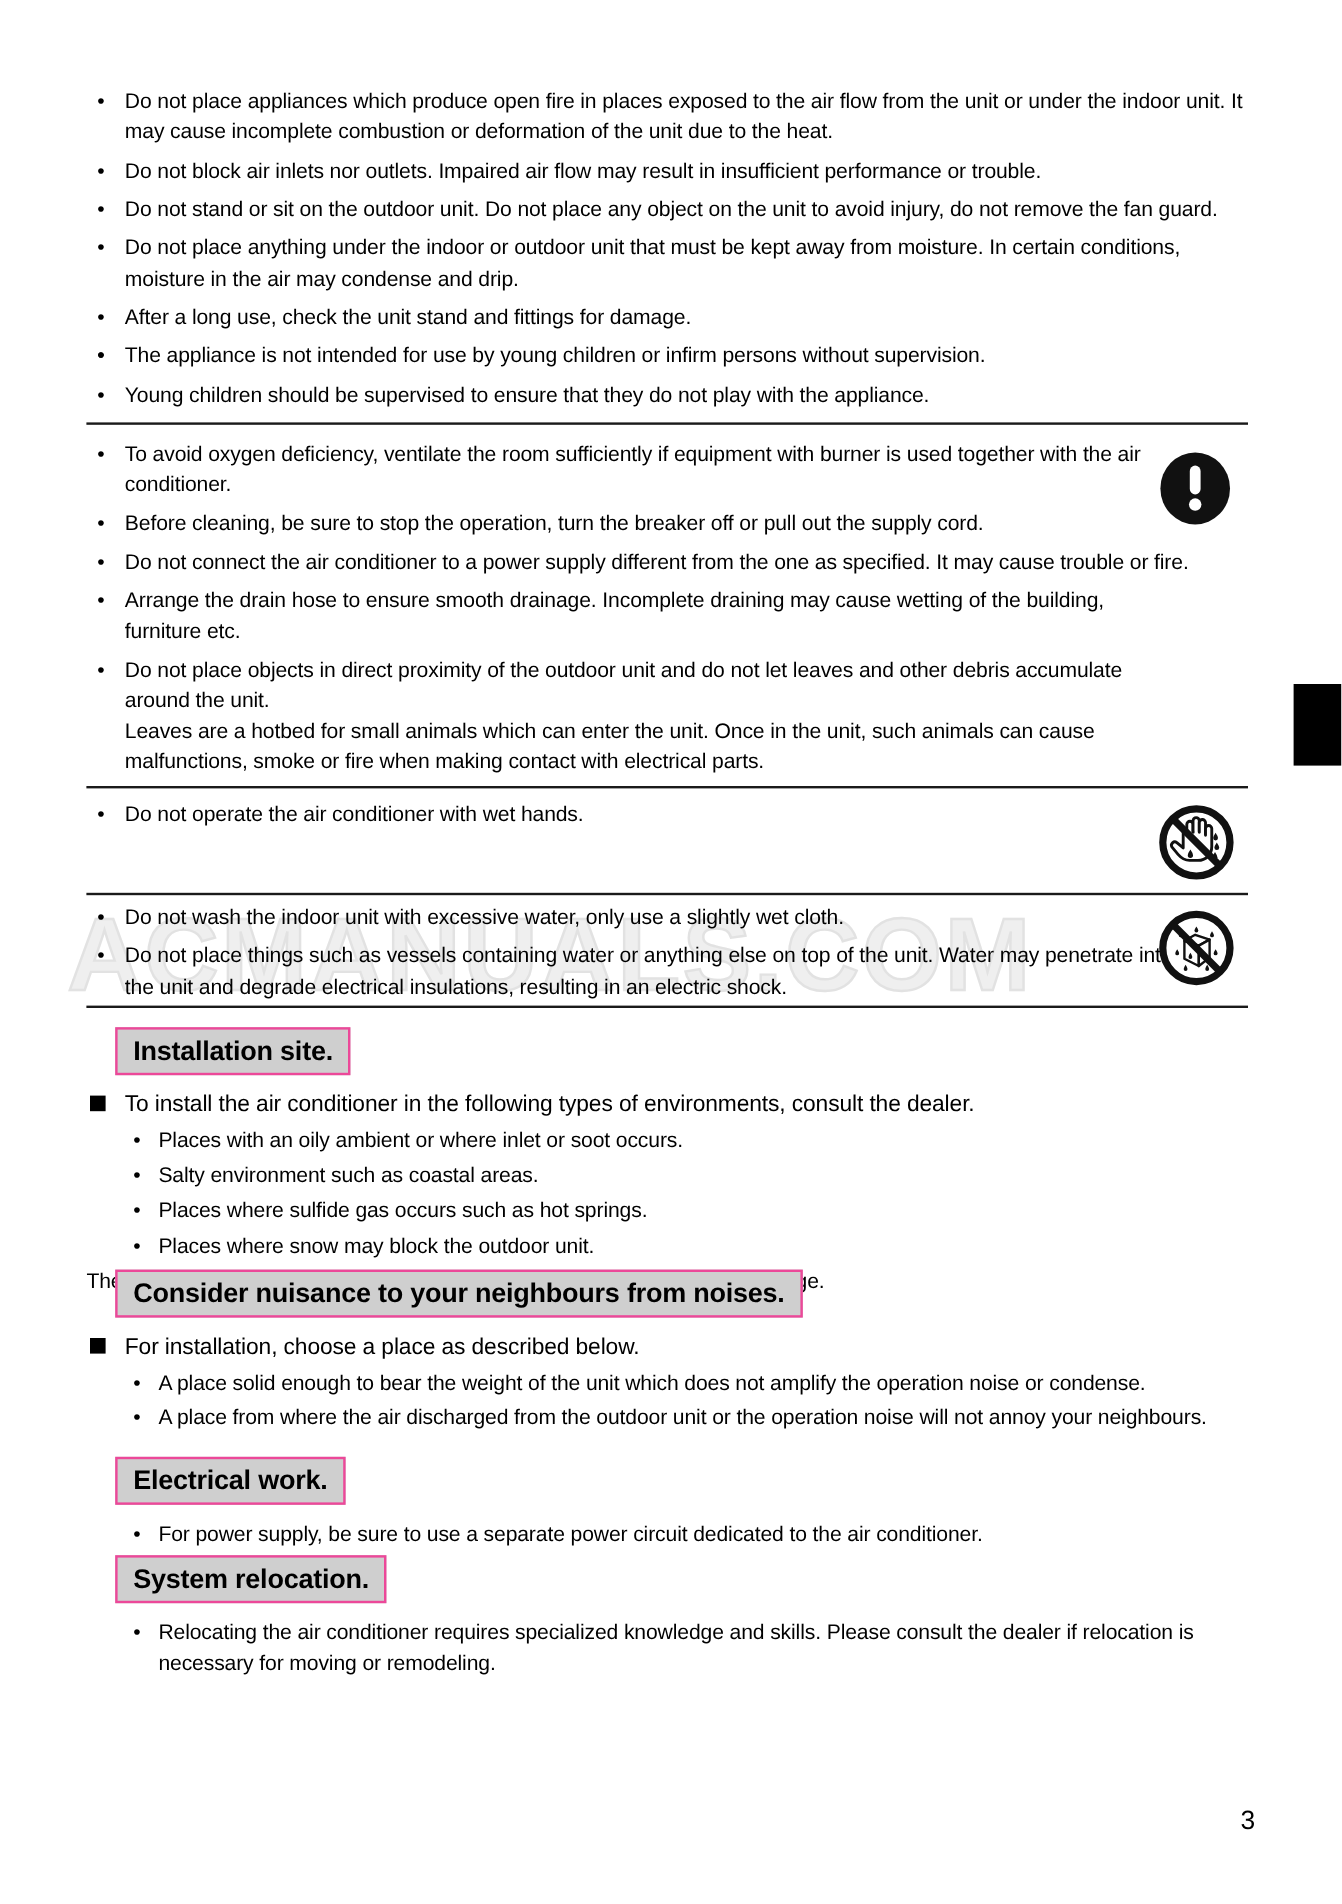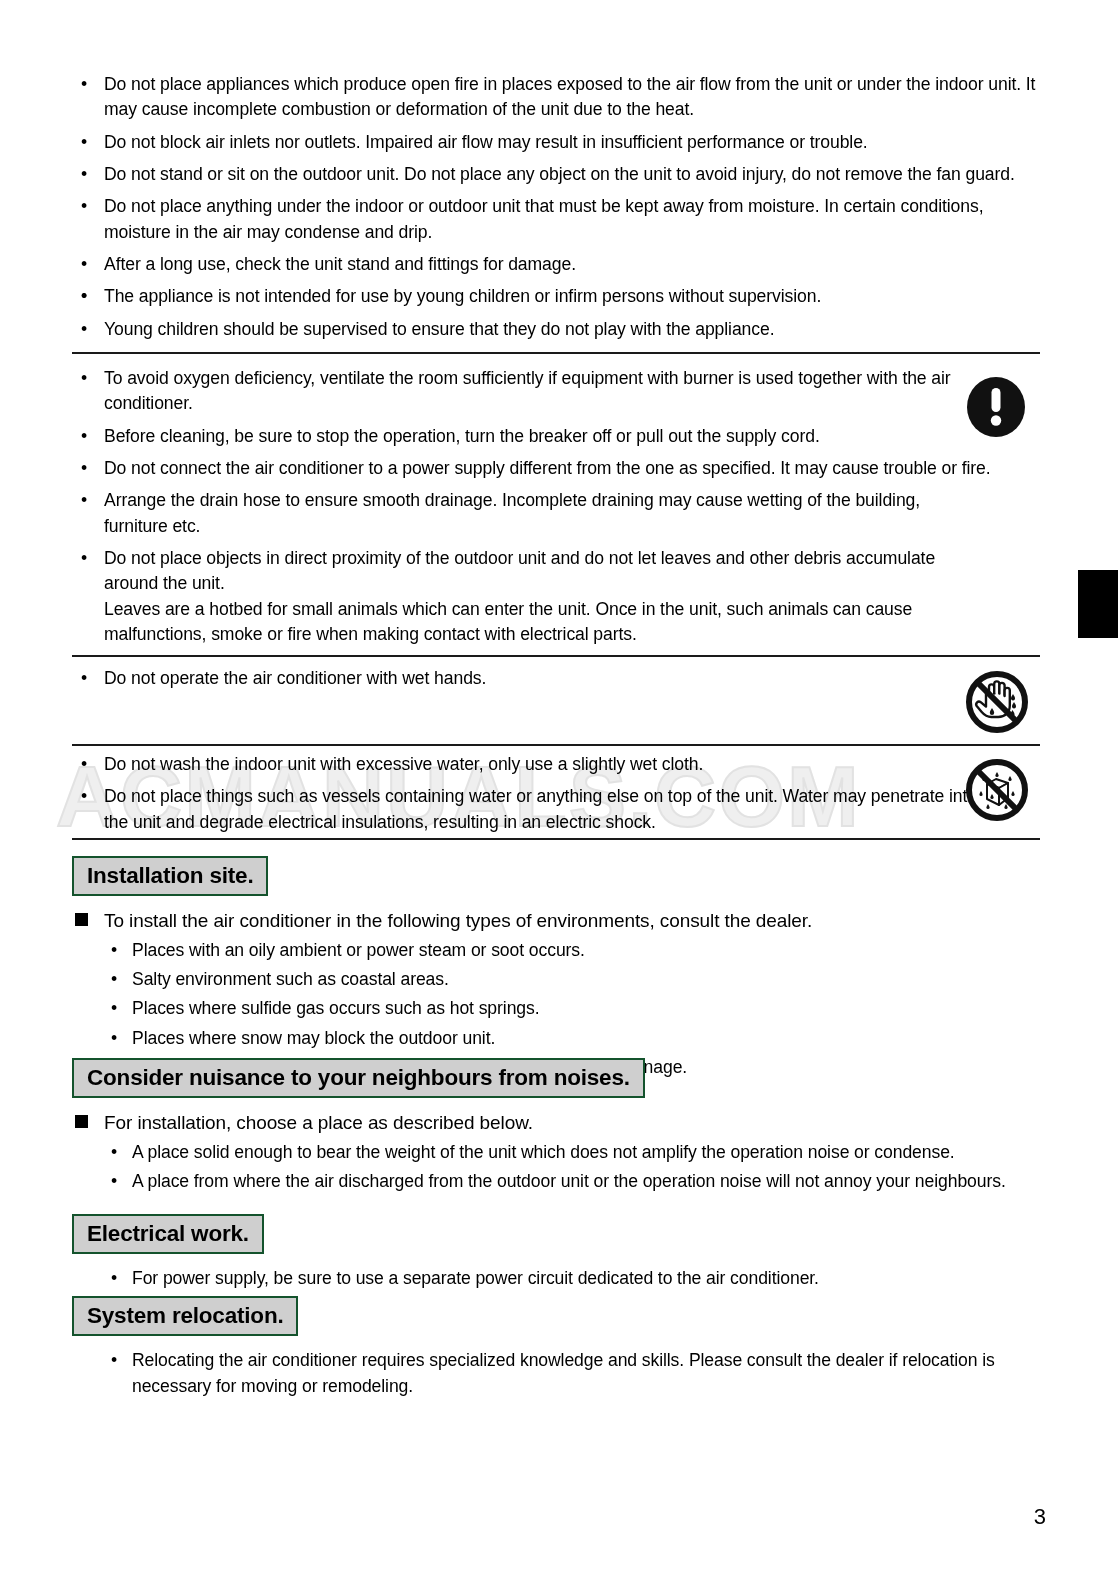--- a/index.html
+++ b/index.html
@@ -99,27 +99,28 @@
     position: absolute;
     width: 62px;
     height: 62px;
   }
   .icon-slot svg { display: block; width: 100%; height: 100%; }
 
   
   .heading-box {
     display: inline-block;
     background: #cfcfcf;
-    border: 2px solid #14532d;
+    border: 2px solid #ec4899;
     padding: 5px 13px 6px 13px;
     font-size: 22.5px;
     font-weight: bold;
     line-height: 1.12;
     letter-spacing: -0.2px;
     box-sizing: border-box;
+    margin-left: 24px;
   }
 
   
   .sq-item {
     position: relative;
     padding-left: 32px;
     font-size: 19px;
     line-height: 1.44;
     letter-spacing: -0.1px;
   }
@@ -268,21 +269,21 @@
 
     <div class="hr" style="top:838px;"></div>
 
     <div style="position:absolute; left:72px; top:856px; width:980px;">
       <div class="heading-box">Installation site.</div>
       <div class="sq-item" style="margin-top:11px;">
         <span class="sq"></span>
         <span>To install the air conditioner in the following types of environments, consult the dealer.</span>
       </div>
       <ul class="bullets sub" style="margin-top:3px; margin-left:30px;">
-        <li><span class="dot">•</span><span>Places with an oily ambient or power steam or soot occurs.</span></li>
+        <li><span class="dot">•</span><span>Places with an oily ambient or where inlet or soot occurs.</span></li>
         <li><span class="dot">•</span><span>Salty environment such as coastal areas.</span></li>
         <li><span class="dot">•</span><span>Places where sulfide gas occurs such as hot springs.</span></li>
         <li><span class="dot">•</span><span>Places where snow may block the outdoor unit.</span></li>
       </ul>
       <div class="plain-line" style="margin-top:3px;">The drain from the outdoor unit must be discharged to a place of good drainage.</div>
     </div>
 
     <div style="position:absolute; left:72px; top:1058px; width:980px;">
       <div class="heading-box">Consider nuisance to your neighbours from noises.</div>
       <div class="sq-item" style="margin-top:11px;">

